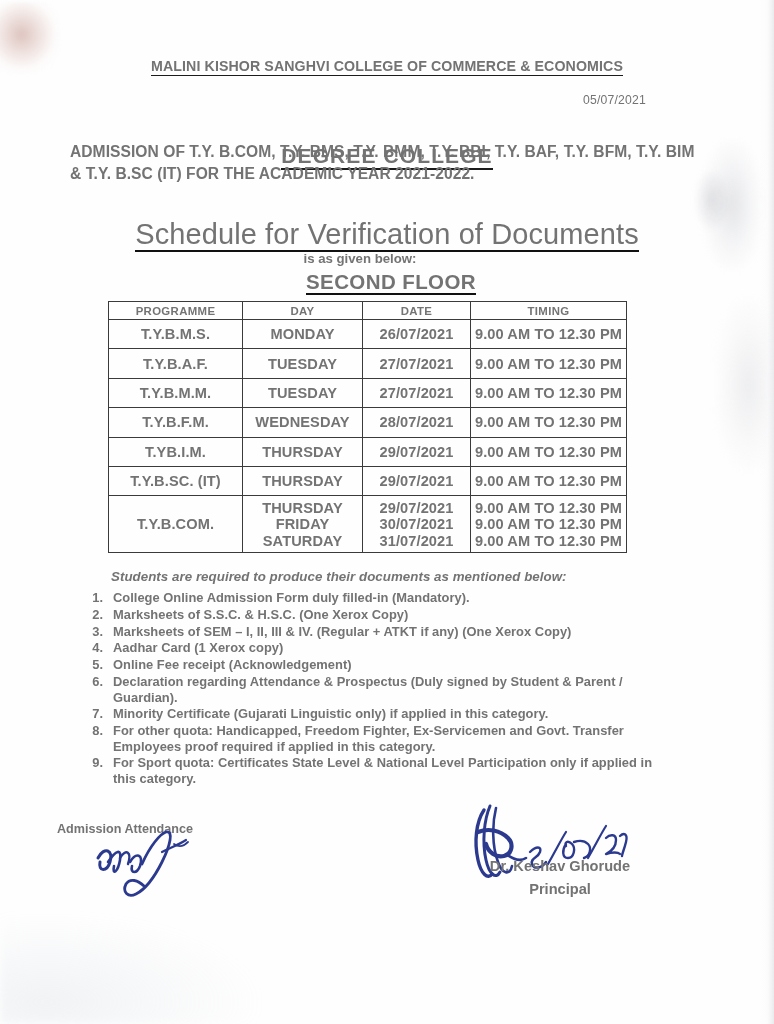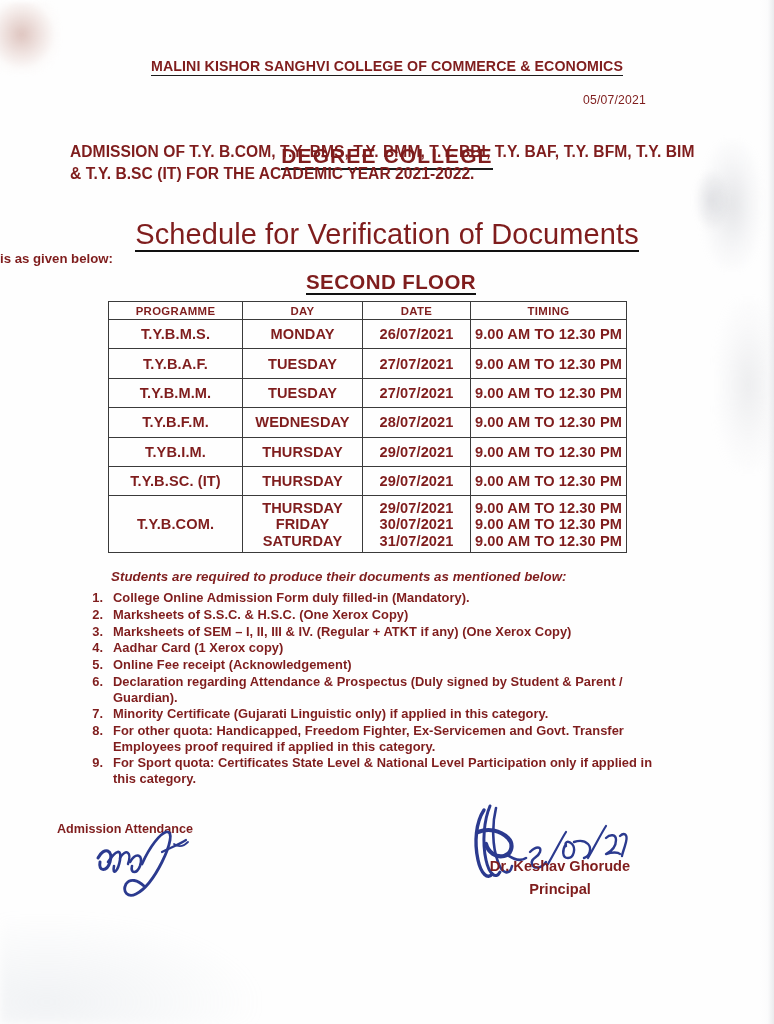--- a/index.html
+++ b/index.html
@@ -7,21 +7,21 @@
     padding: 0;
     background: #ffffff;
   }
   .page {
     position: relative;
     width: 774px;
     height: 1024px;
     background: #fefefe;
     overflow: hidden;
     font-family: "Liberation Sans", sans-serif;
-    color: #7f1d1d;
+    color: #737373;
   }
 
   
   .smudge-tl {
     position: absolute;
     left: -10px; top: 2px;
     width: 70px; height: 72px;
     background: radial-gradient(ellipse at 45% 45%,
         rgba(196,150,140,0.55) 0%,
         rgba(214,178,170,0.30) 38%,
@@ -144,21 +144,21 @@
   }
   .schedule-title span {
     border-bottom: 2.4px solid #111;
     padding-bottom: 0px;
   }
 
   .given-below {
     position: absolute;
     left: 0; top: 251px;
     width: 720px;
-    text-align: left;
+    text-align: center;
     font-size: 13.2px;
     font-weight: bold;
   }
 
   .second-floor {
     position: absolute;
     left: 4px; top: 270px;
     width: 774px;
     text-align: center;
     font-size: 20.5px;

